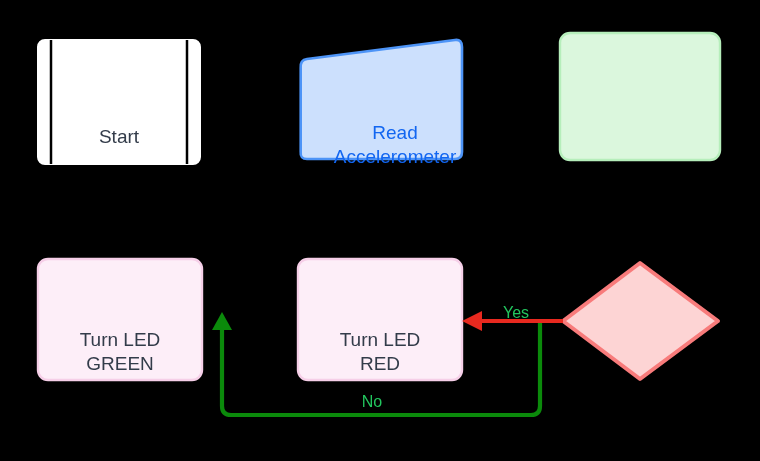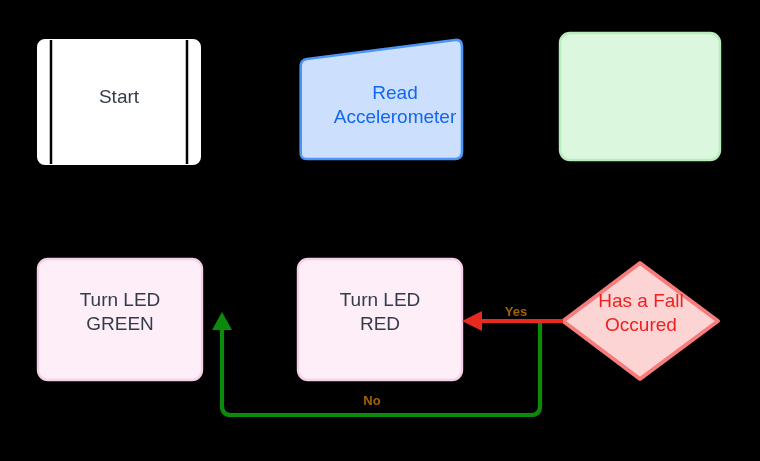--- a/index.html
+++ b/index.html
@@ -22,27 +22,28 @@
     width: 760px;
     height: 461px;
   }
   .node-label {
     position: absolute;
     text-align: center;
     line-height: 1.25;
     white-space: pre-line;
     pointer-events: none;
     font-family: "Liberation Sans", sans-serif;
+    margin-top: 40px;
   }
   .edge-label {
     position: absolute;
     font-family: "Liberation Sans", sans-serif;
-    font-size: 13px;
-    font-weight: bold;
-    color: #a16207;
+    font-size: 16px;
+    font-weight: normal;
+    color: #22c55e;
     text-align: center;
     white-space: nowrap;
   }
 
   
   #label-start {
     left: 38px; top: 85px; width: 162px;
     font-size: 19px; color: #333c4a;
   }
   #label-read {
@@ -120,20 +121,18 @@
   <div class="node-label" id="label-read">Read
 Accelerometer</div>
 
 
   <div class="node-label" id="label-green">Turn LED
 GREEN</div>
 
   <div class="node-label" id="label-red">Turn LED
 RED</div>
 
-  <div class="node-label" id="label-fall">Has a Fall
-Occured</div>
 
   <div class="edge-label" id="label-yes">Yes</div>
 
   <div class="edge-label" id="label-no">No</div>
 
 </div>
 
 </body></html>

